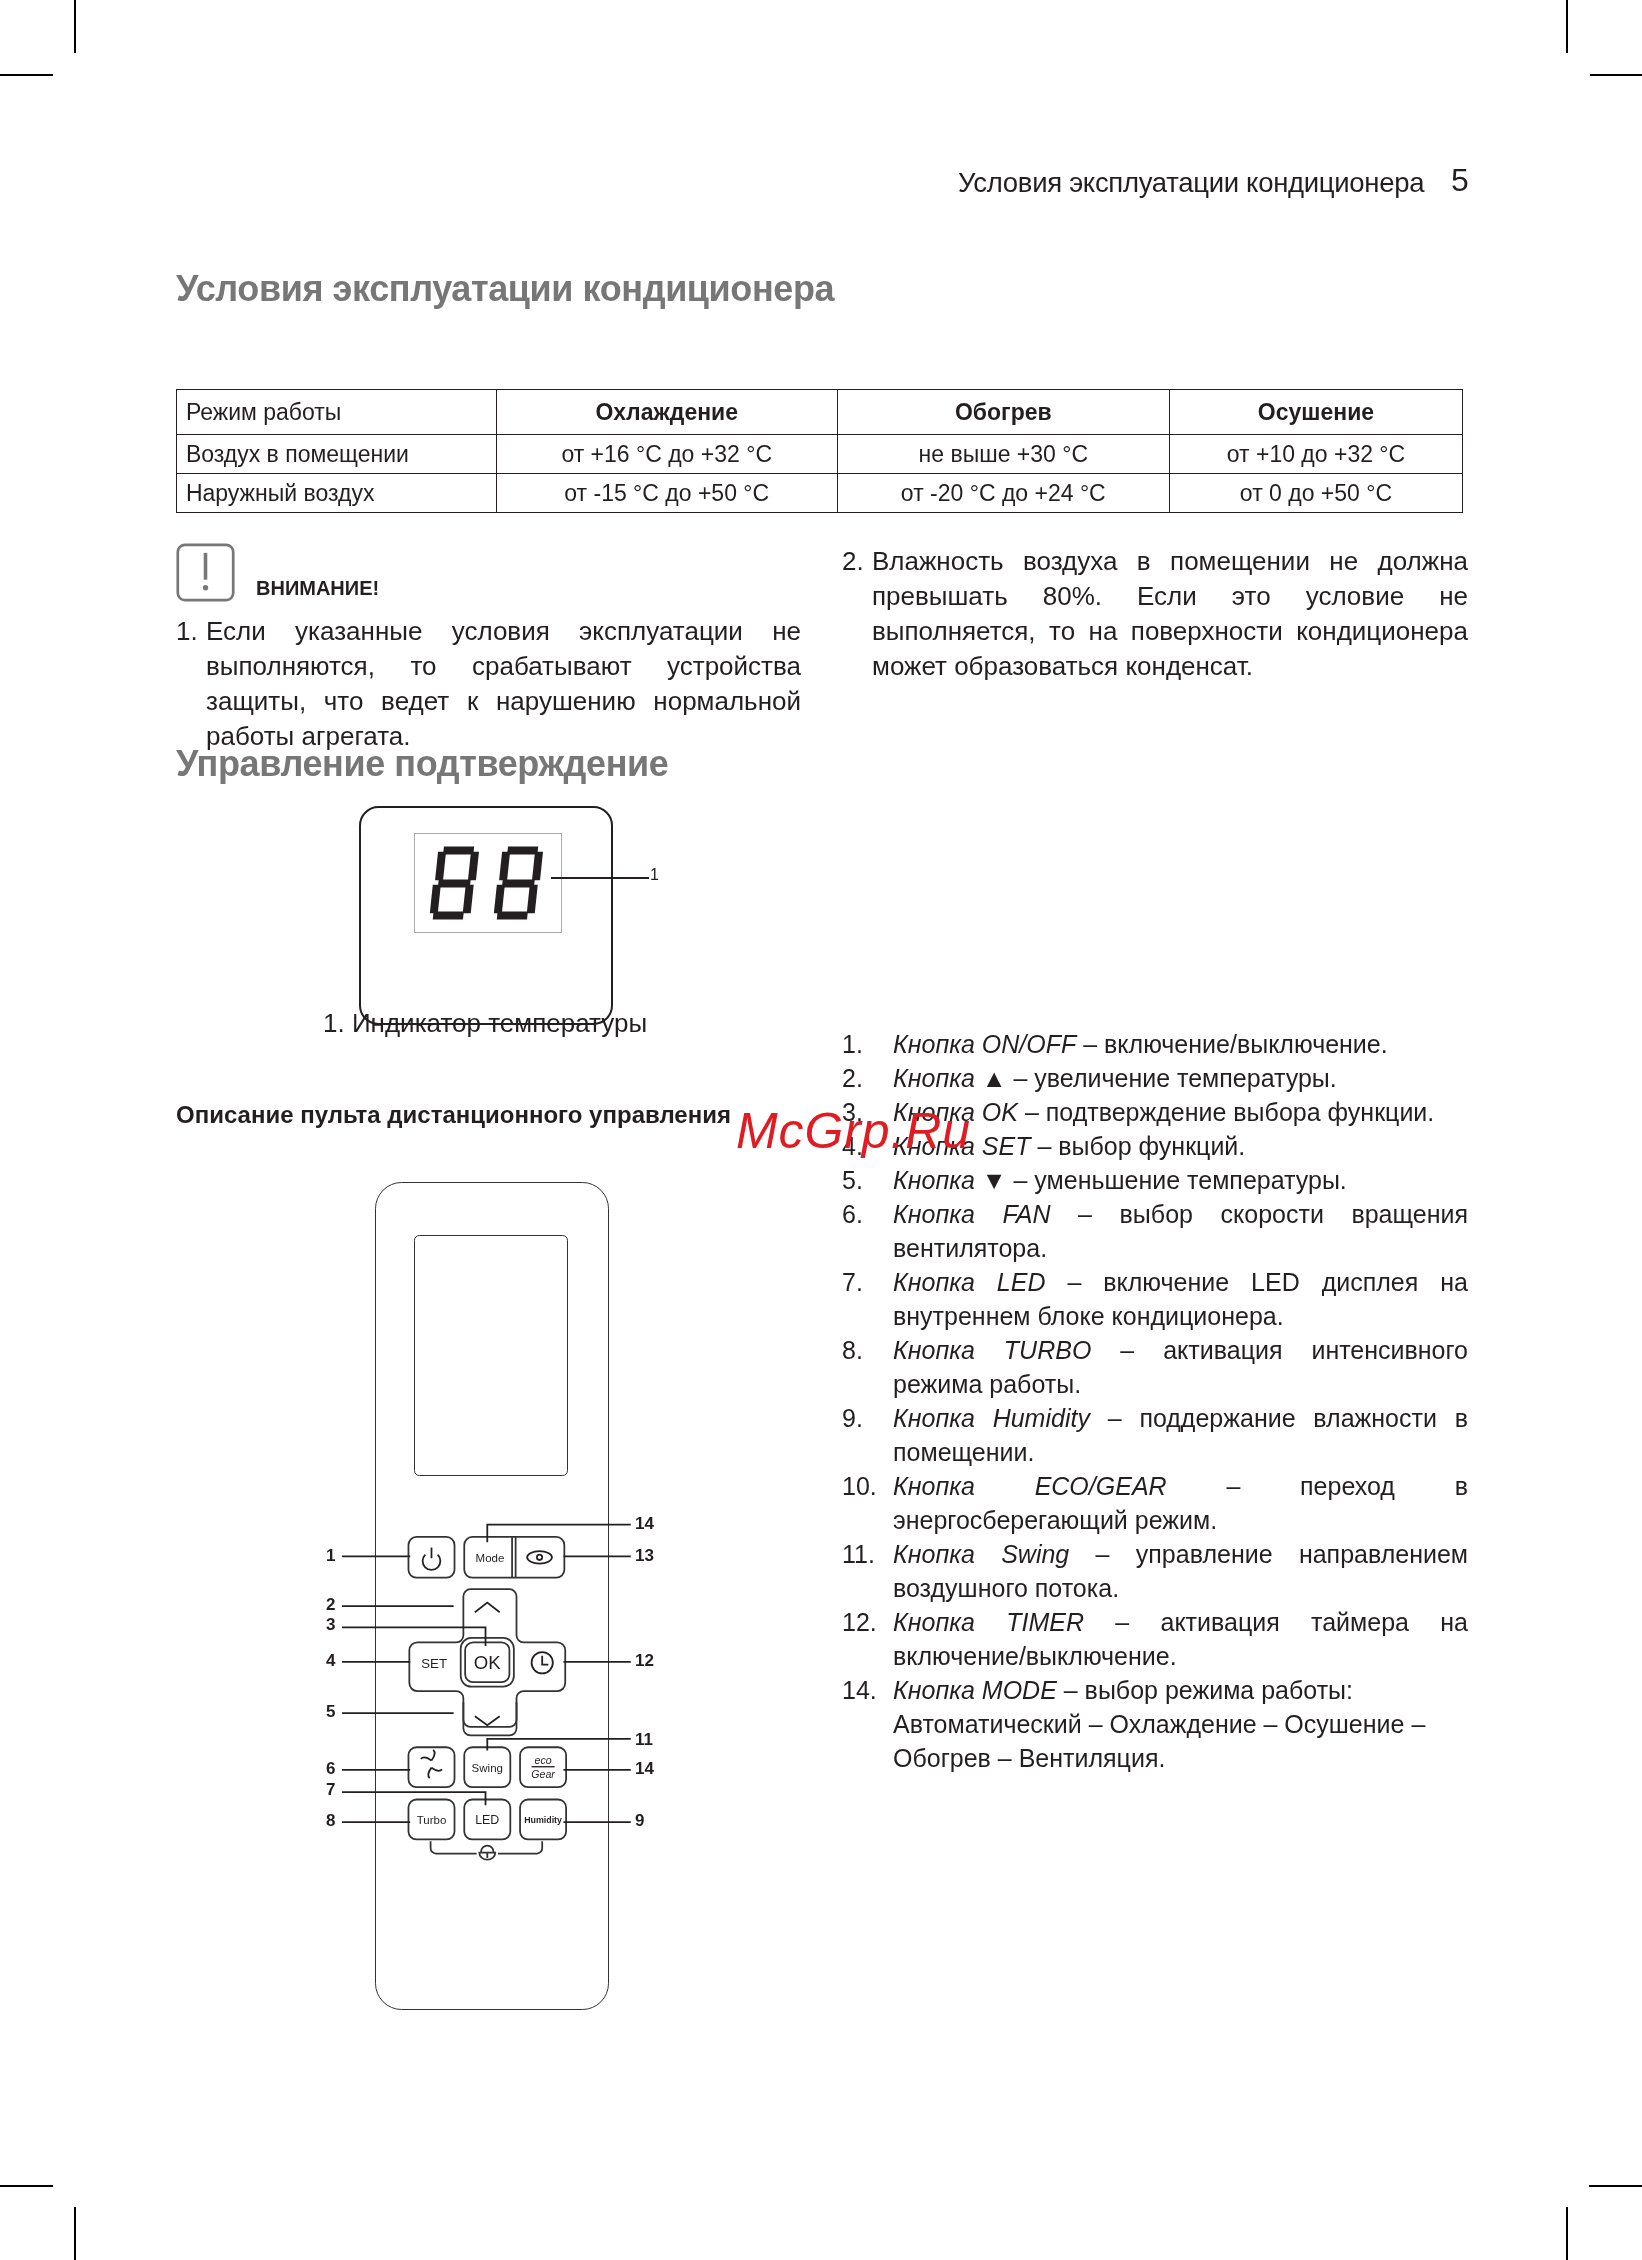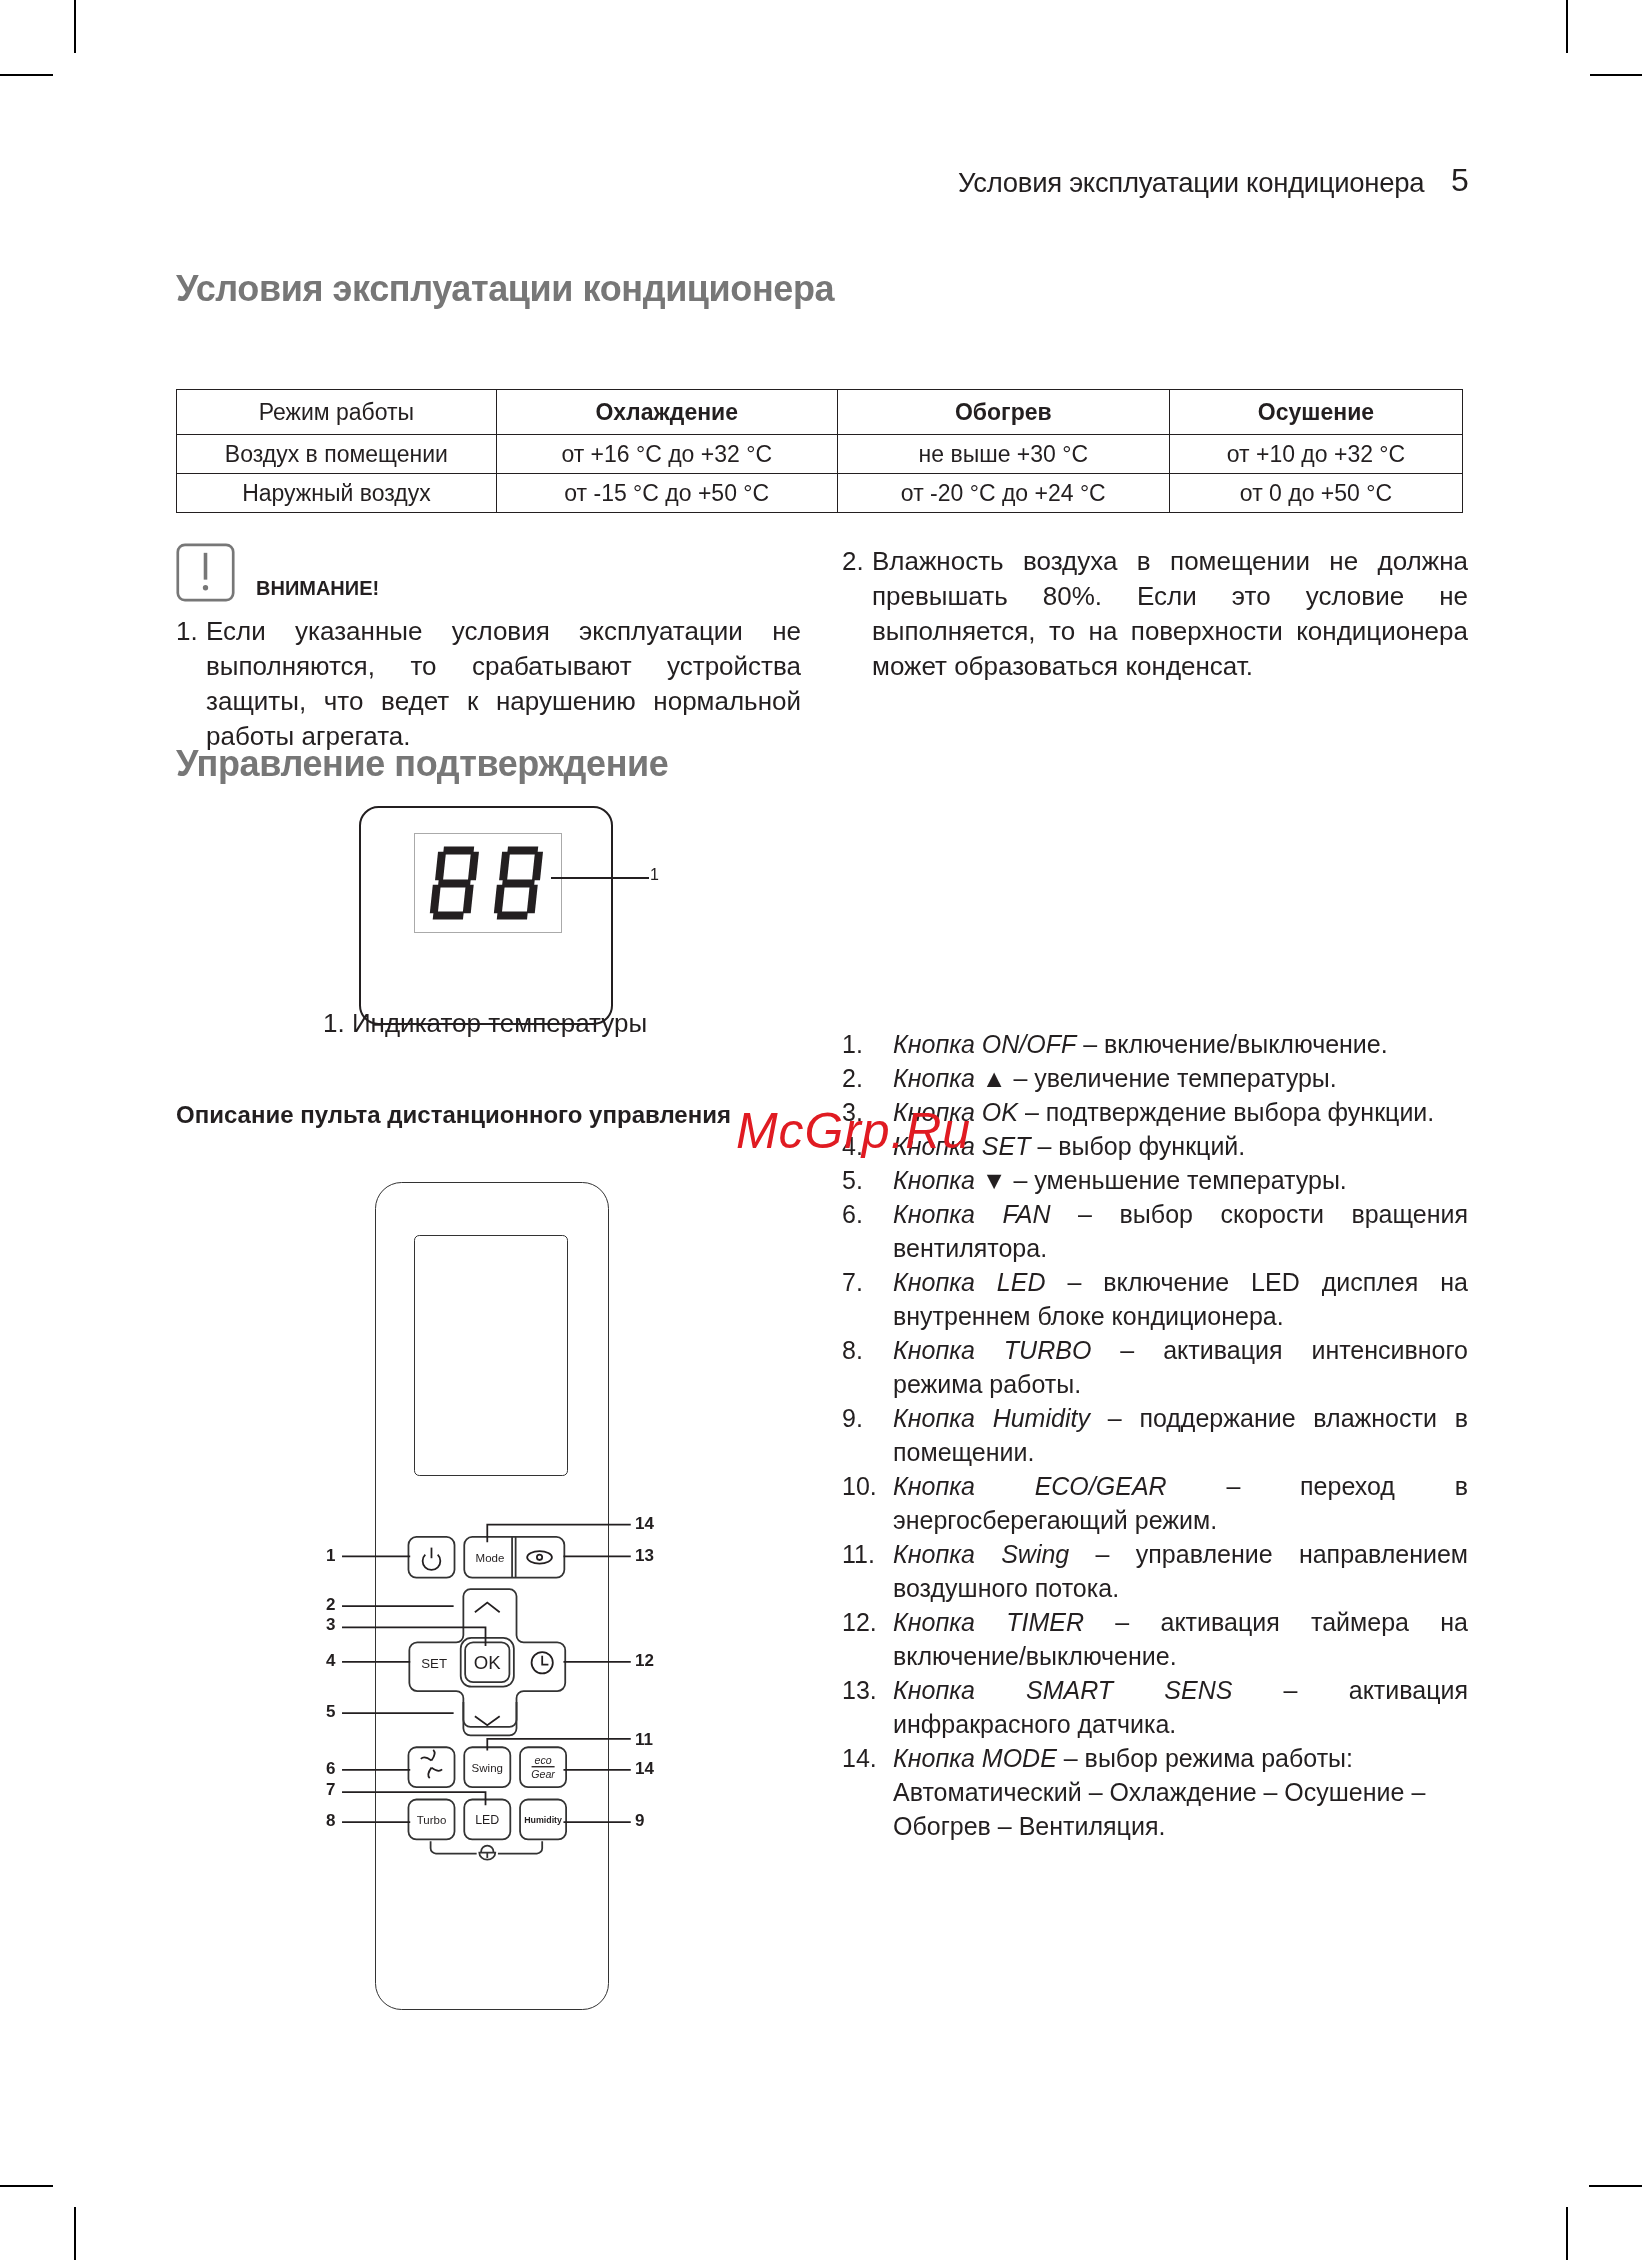--- a/index.html
+++ b/index.html
@@ -6,21 +6,21 @@
   body { width:1643px; height:2261px; position:relative; overflow:hidden;
          font-family:"Liberation Sans", sans-serif; color:#231f20; }
   .abs { position:absolute; }
   .crop { position:absolute; background:#000; }
   .running-head { left:958px; top:167px; font-size:27.5px; letter-spacing:-0.3px; }
   .page-num { left:1451px; top:162px; font-size:32px; }
   .h1 { font-weight:bold; color:#777; font-size:36px; letter-spacing:-0.4px; }
   table.cond { position:absolute; left:176px; top:389px; width:1287px; border-collapse:collapse; font-size:23px; }
   table.cond td { border:1.8px solid #231f20; height:38px; padding:0 8.9px; text-align:center; }
   table.cond tr:first-child td { height:44px; }
-  table.cond td.first { text-align:center; width:301px;margin-left:8px; }
+  table.cond td.first { text-align:left; width:301px;margin-left:8px; }
   .b { font-weight:bold; }
   .para { font-size:26px; line-height:35px; text-align:justify; }
   .para .num { position:absolute; left:0; }
   .para .txt { margin-left:30px; }
   .list { left:842px; top:1027px; width:626px; font-size:25px; line-height:34px; }
   .list .item { position:relative; padding-left:51px; text-align:justify; }
   .list .item .n { position:absolute; left:0;text-align:right; }
   .list .item i { font-style:italic;margin-top:20px; }
   .wm { left:736px; top:1102px; color:#e01b22; font-size:50px; font-style:italic; letter-spacing:0.9px; }
   .callout-num { font-size:17px; font-weight:bold; }
@@ -212,18 +212,17 @@
   <div class="item"><span class="n">3.</span><i>Кнопка OK</i><span> – подтверждение выбора функции.</span></div>
   <div class="item"><span class="n">4.</span><i>Кнопка SET</i><span> – выбор функций.</span></div>
   <div class="item"><span class="n">5.</span><i>Кнопка ▼</i><span> – уменьшение температуры.</span></div>
   <div class="item"><span class="n">6.</span><i>Кнопка FAN</i><span> – выбор скорости вращения вентилятора.</span></div>
   <div class="item"><span class="n">7.</span><i>Кнопка LED</i><span> – включение LED дисплея на внутреннем блоке кондиционера.</span></div>
   <div class="item"><span class="n">8.</span><i>Кнопка TURBO</i><span> – активация интенсивного режима работы.</span></div>
   <div class="item"><span class="n">9.</span><i>Кнопка Humidity</i><span> – поддержание влажности в помещении.</span></div>
   <div class="item"><span class="n">10.</span><i>Кнопка ECO/GEAR</i><span> – переход в энергосберегающий режим.</span></div>
   <div class="item"><span class="n">11.</span><i>Кнопка Swing</i><span> – управление направлением воздушного потока.</span></div>
   <div class="item"><span class="n">12.</span><i>Кнопка TIMER</i><span> – активация таймера на включение/выключение.</span></div>
-  <div class="item"><span class="n">13.</span><i>Кнопка SMART SENS</i><span> – активация инфракрасного датчика.</span></div>
   <div class="item" style="text-align:left"><span class="n">14.</span><i>Кнопка MODE</i><span> – выбор режима работы: Автоматический – Охлаждение – Осушение – Обогрев – Вентиляция.</span></div>
 </div>
 
 <div class="abs wm">McGrp.Ru</div>
 
 
 </body></html>

